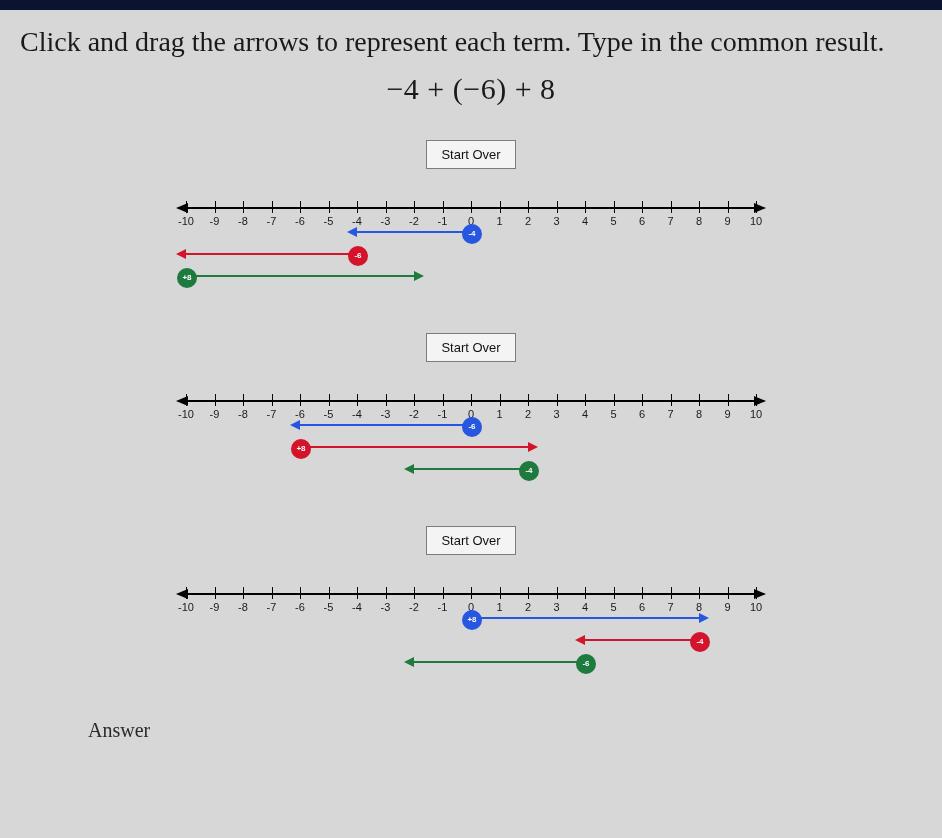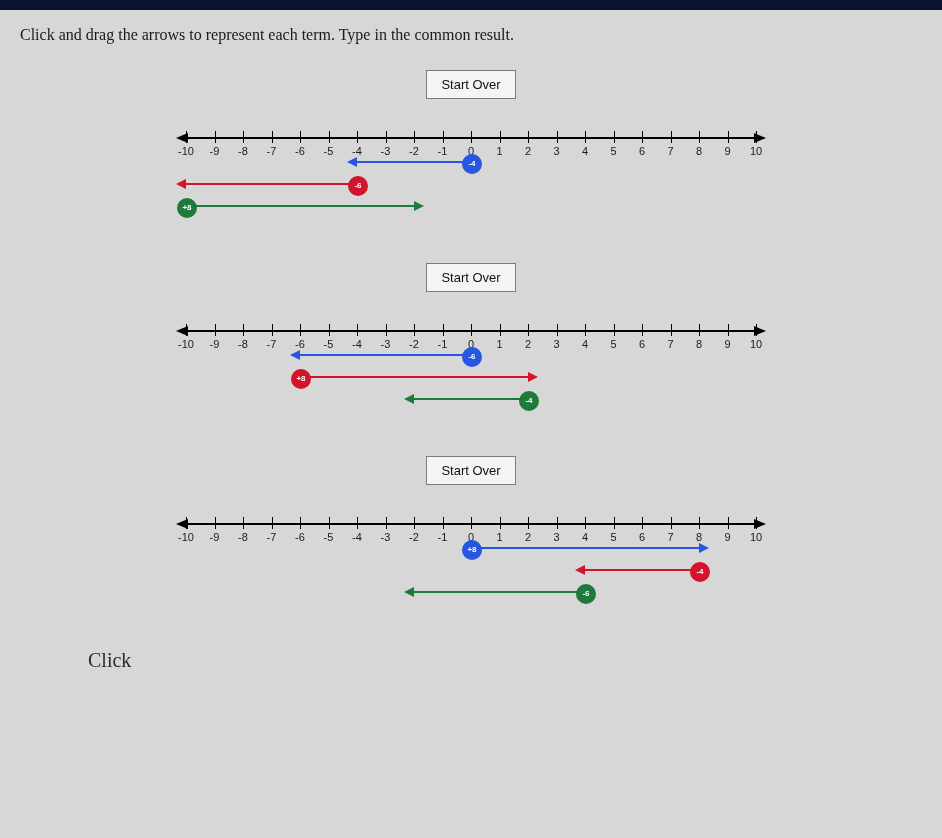--- a/index.html
+++ b/index.html
@@ -2,21 +2,21 @@
 <html><head>
 <meta charset="utf-8">
 <style>
   html,body{margin:0;padding:0}
   body{
     width:942px;height:838px;background:#d7d7d7;
     font-family:"Times New Roman",Georgia,serif;color:#1a1a1a;
   }
   .top-bar{height:10px;background:#0a1330}
   .page{padding:10px 20px 0 20px}
-  .instruction{font-size:16px;margin:6px 0 26px 0}
+  .instruction{font-size:28px;margin:6px 0 14px 0}
   .expression{
     text-align:center;font-size:30px;margin:0 0 34px 0;
     letter-spacing:.5px
   }
   .chart-stack{width:590px;margin:0 auto}
   .chart-block{margin-bottom:26px}
   .start-over{
     display:block;margin:0 auto 18px auto;
     font-family:Helvetica,Arial,sans-serif;font-size:13px;color:#111;
     background:#f4f4f4;border:1px solid #7c7c7c;border-radius:0;
@@ -66,20 +66,21 @@
   .answer{
     margin:20px 0 0 68px;font-size:20px;color:#2a2a2a
   }
 </style>
 </head>
 <body>
 
 <div class="top-bar"></div>
 <div class="page">
   <div class="instruction">Click and drag the arrows to represent each term. Type in the common result.</div>
+  <div class="expression">−4 + (−6) + 8</div>
 
   <div class="chart-stack">
 
     <div class="chart-block">
       <button class="start-over">Start Over</button>
       <div class="plot">
           <div class="axis"></div>
           <div class="axis-arrowL"></div>
           <div class="axis-arrowR"></div>
           <div class="tick" style="left: 10px;">
@@ -332,14 +333,14 @@
           <div class="vec green" style="left: 238px; width: 171px; top: 88px;">
             <div class="shaft"></div>
             <div class="head headL"></div>
             <div class="handle" style="left: 162px;">-6</div>
           </div>
         </div>
     </div>
 
   </div>
 
-  <div class="answer">Click</div>
+  <div class="answer">Answer</div>
 </div>
 
 </body></html>

